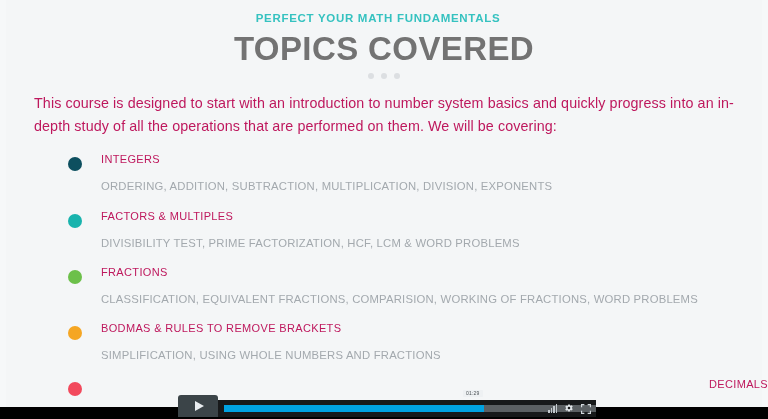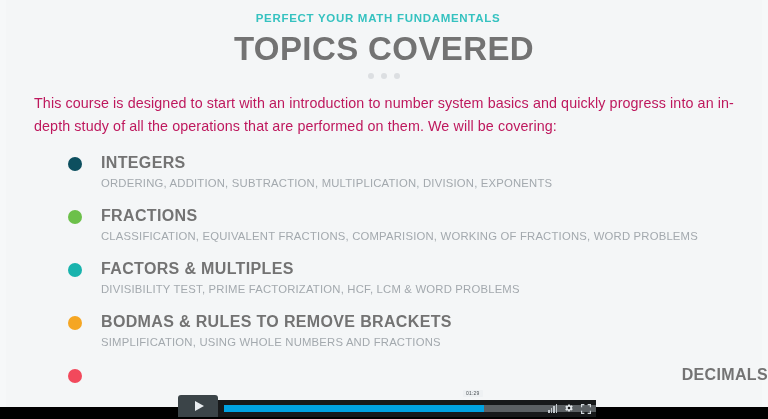--- a/index.html
+++ b/index.html
@@ -91,32 +91,32 @@
   .bullet {
     position: absolute;
     left: 0;
     top: 5px;
     width: 14px;
     height: 14px;
     border-radius: 50%;
   }
 
   .topic-title {
-    font-size: 16px;
-    font-weight: bold;
-    color: #737373;
+    font-size: 11px;
+    font-weight: normal;
+    color: #be185d;
     letter-spacing: 0.35px;
     line-height: 1.35;
   }
   .topic-desc {
     font-size: 11.3px;
     color: #a3a9ae;
     letter-spacing: 0.2px;
     line-height: 1.45;
-    margin-top: 1px;
+    margin-top: 11px;
   }
 
   
   .bottom-bar {
     position: absolute;
     left: 0;
     top: 407px;
     width: 768px;
     height: 12px;
     background: #000000;
@@ -255,28 +255,28 @@
 
     <p class="intro">This course is designed to start with an introduction to number system basics and quickly progress into an in-depth study of all the operations that are performed on them. We will be covering:</p>
 
     <ul class="topics">
       <li class="topic">
         <span class="bullet" style="background: rgb(13, 79, 95);"></span>
         <div class="topic-title">INTEGERS</div>
         <div class="topic-desc">ORDERING, ADDITION, SUBTRACTION, MULTIPLICATION, DIVISION, EXPONENTS</div>
       </li>
       <li class="topic">
+        <span class="bullet" style="background: rgb(24, 179, 173);"></span>
+        <div class="topic-title">FACTORS &amp; MULTIPLES</div>
+        <div class="topic-desc">DIVISIBILITY TEST, PRIME FACTORIZATION, HCF, LCM &amp; WORD PROBLEMS</div>
+      </li>
+      <li class="topic">
         <span class="bullet" style="background: rgb(108, 192, 74);"></span>
         <div class="topic-title">FRACTIONS</div>
         <div class="topic-desc">CLASSIFICATION, EQUIVALENT FRACTIONS, COMPARISION,  WORKING OF FRACTIONS, WORD PROBLEMS</div>
-      </li>
-      <li class="topic">
-        <span class="bullet" style="background: rgb(24, 179, 173);"></span>
-        <div class="topic-title">FACTORS &amp; MULTIPLES</div>
-        <div class="topic-desc">DIVISIBILITY TEST, PRIME FACTORIZATION, HCF, LCM &amp; WORD PROBLEMS</div>
       </li>
       <li class="topic">
         <span class="bullet" style="background: rgb(245, 166, 35);"></span>
         <div class="topic-title">BODMAS &amp; RULES TO REMOVE BRACKETS</div>
         <div class="topic-desc">SIMPLIFICATION, USING WHOLE NUMBERS AND FRACTIONS</div>
       </li>
       <li class="topic">
         <span class="bullet" style="background: rgb(242, 73, 92);"></span>
         <div class="topic-title">DECIMALS</div>
       </li>

